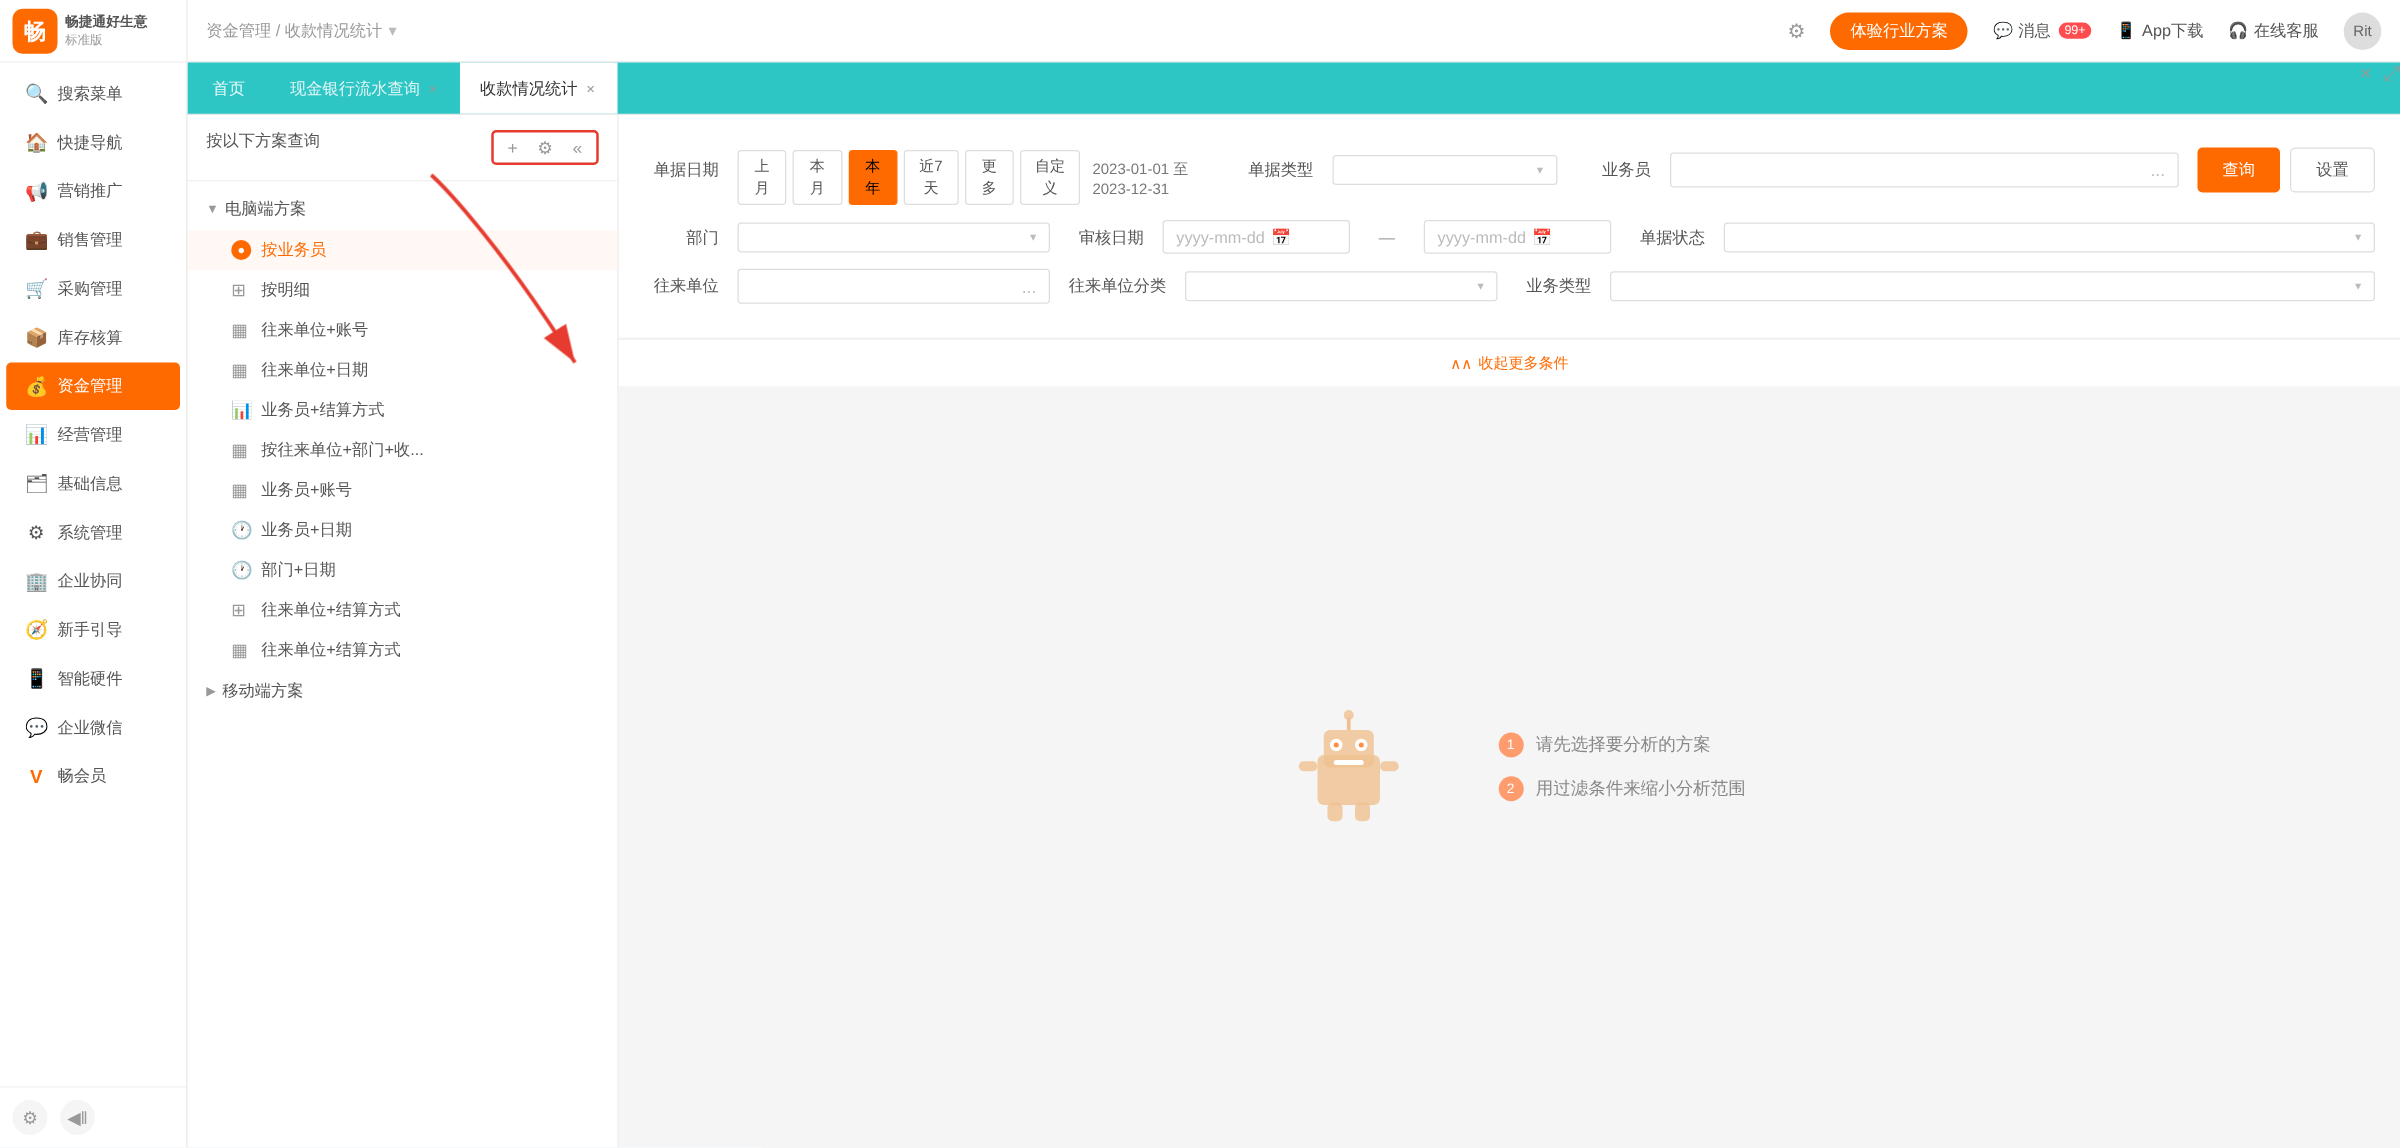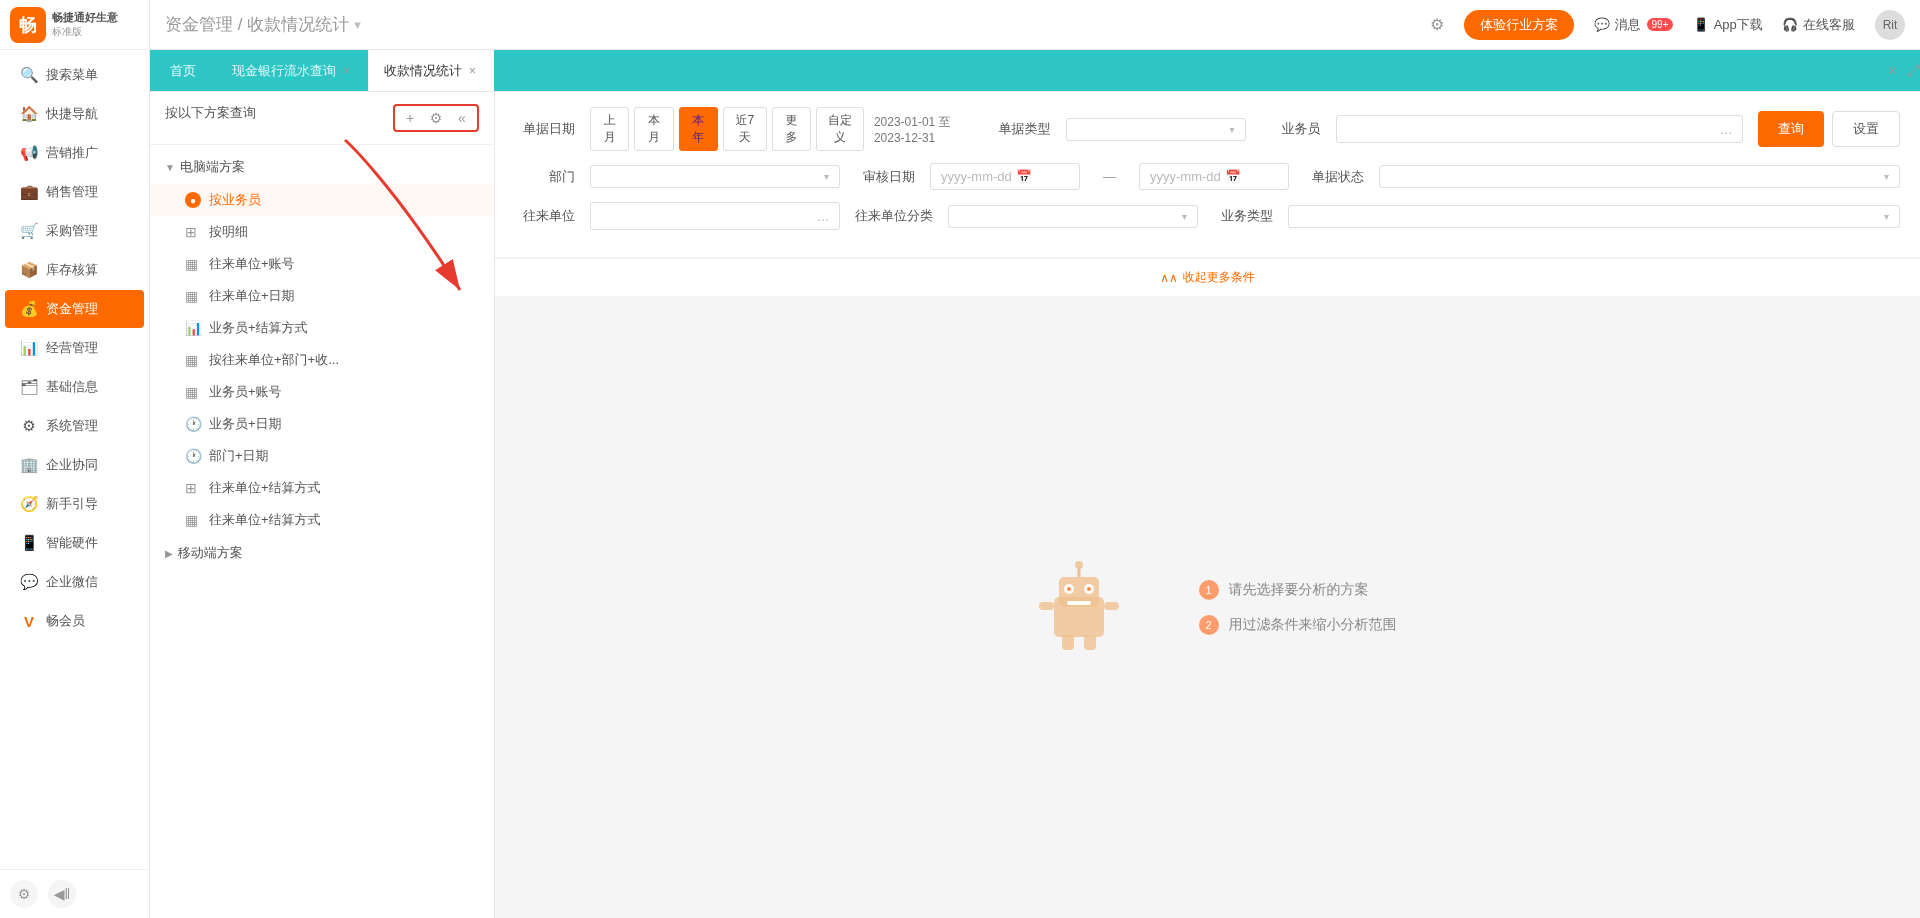--- a/index.html
+++ b/index.html
@@ -92,21 +92,21 @@
       border-radius: 10px;
       padding: 1px 5px;
       margin-left: 2px;
     }
 
     
     .tabbar {
       height: 40px;
       background: #f8f8f8;
       display: flex;
-      align-items: center;
+      align-items: flex-start;
       border-bottom: 1px solid #e8e8e8;
       padding: 0 10px;
       gap: 5px;
     }
     .tab {
       display: flex; align-items: center;
       padding: 6px 15px;
       border-radius: 4px 4px 0 0;
       cursor: pointer;
       font-size: 13px;
@@ -226,31 +226,31 @@
     }
     .filter-row {
       display: flex;
       align-items: center;
       gap: 15px;
       margin-bottom: 12px;
     }
     .filter-row:last-child { margin-bottom: 12px; }
     .filter-label { color: #555; font-size: 13px; min-width: 60px; text-align: right; white-space: nowrap; }
 
-    .date-filter { display: flex; align-items: center; gap: 5px; flex: 1; }
+    .date-filter { display: flex; align-items: center; gap: 5px; flex: 1; margin-top: 13px; }
     .date-btn {
       padding: 4px 10px;
       border: 1px solid #ddd;
       border-radius: 3px;
       background: white;
       cursor: pointer;
       font-size: 12px;
       color: #555;
     }
-    .date-btn.active { background: #ff6a00; color: #4c1d95; border-color: #ff6a00; text-align: center; }
+    .date-btn.active { background: #ff6a00; color: #000000; border-color: #ff6a00; text-align: center; }
     .date-range-text { font-size: 12px; color: #777; margin-left: 5px; }
 
     .filter-select {
       display: flex; align-items: center;
       border: 1px solid #ddd;
       border-radius: 3px;
       padding: 5px 10px;
       min-width: 200px;
       cursor: pointer;
       background: white;
@@ -451,21 +451,21 @@
   <div class="sidebar-footer">
     <div class="sidebar-footer-btn">⚙</div>
     <div class="sidebar-footer-btn">◀‖</div>
   </div>
 </div>
 
 <div class="main">
 
   <div class="topbar">
     <div class="topbar-breadcrumb">
-      <span style="color:#999;font-size:17px">资金管理 / 收款情况统计</span>
+      <span style="color:#999;font-size:13px">资金管理 / 收款情况统计</span>
       <span style="color:#bbb">▾</span>
     </div>
     <div class="topbar-right-actions">
       <div style="color:#999;cursor:pointer;font-size:16px">⚙</div>
       <button class="topbar-trial-btn">体验行业方案</button>
       <div class="action-item">
         <span>💬</span>
         <span>消息</span>
         <span class="msg-badge">99+</span>
       </div>

